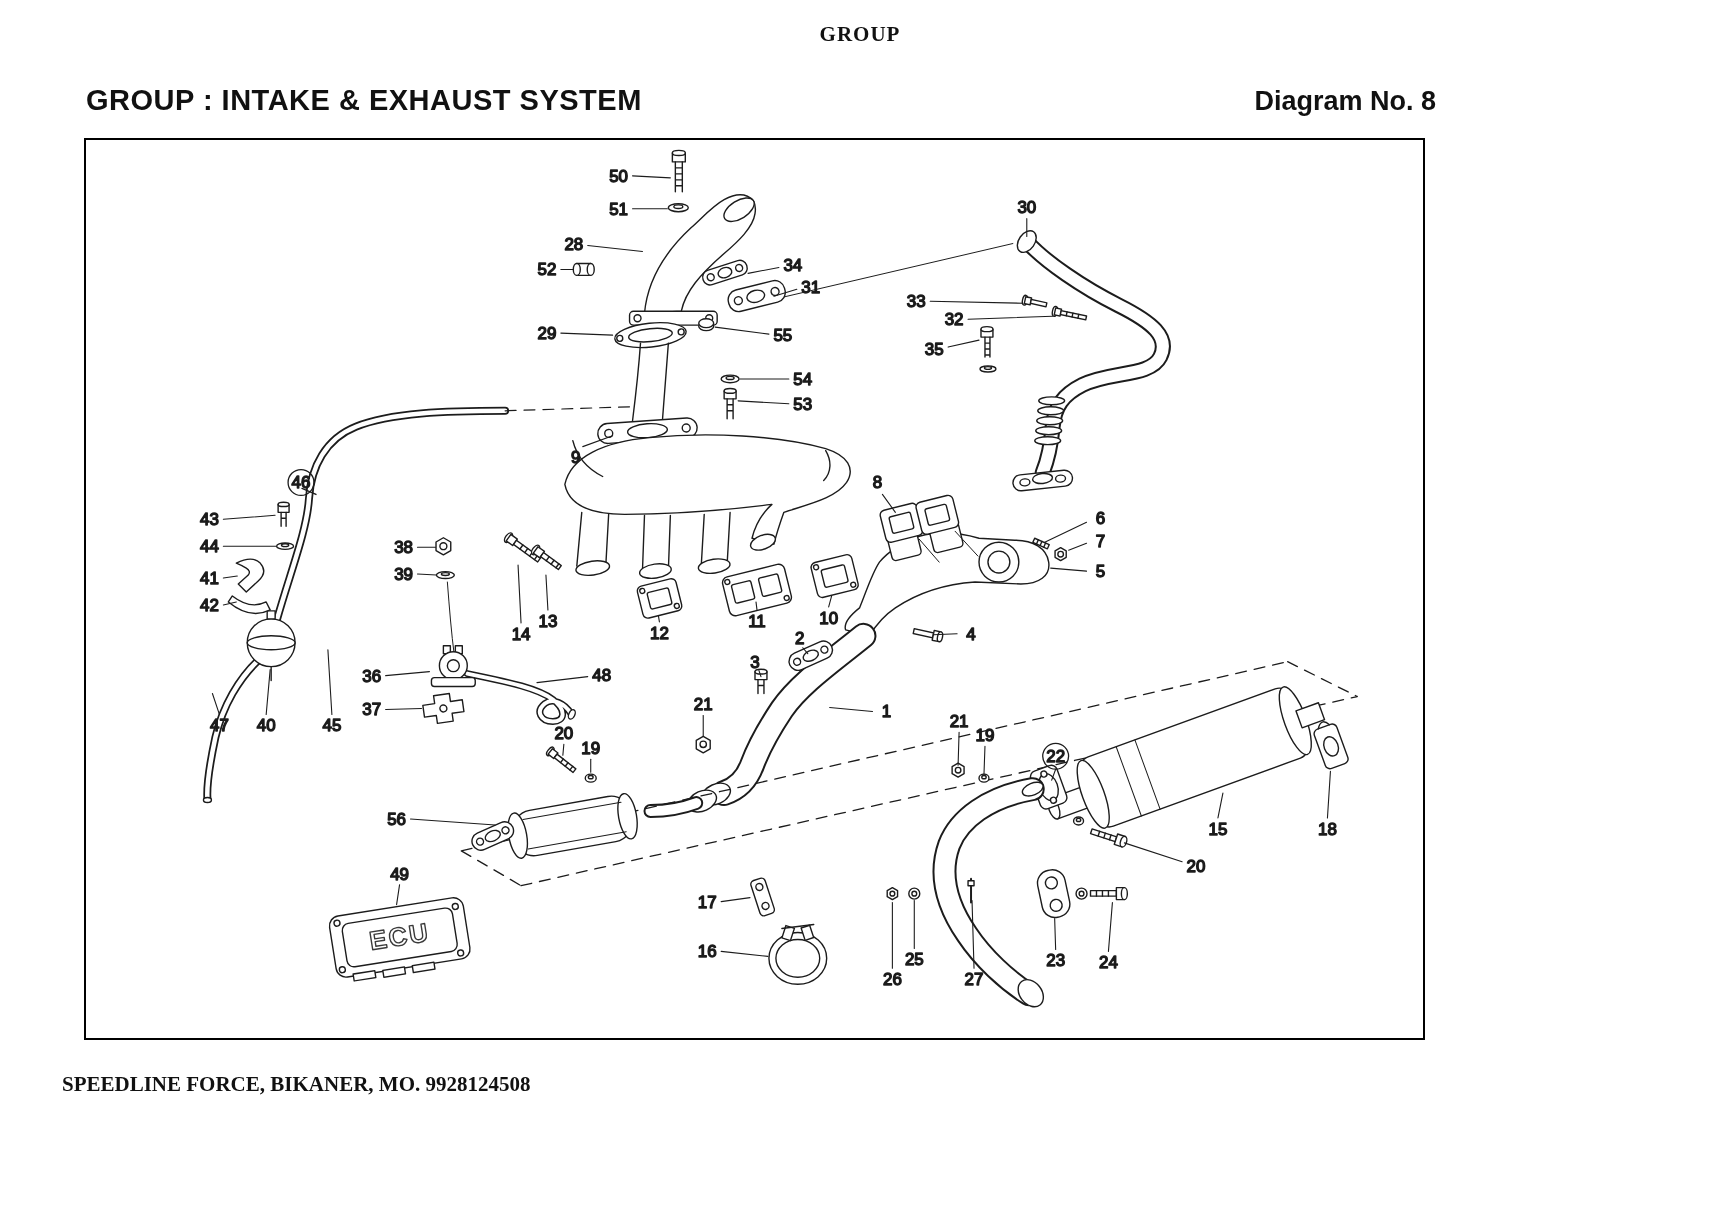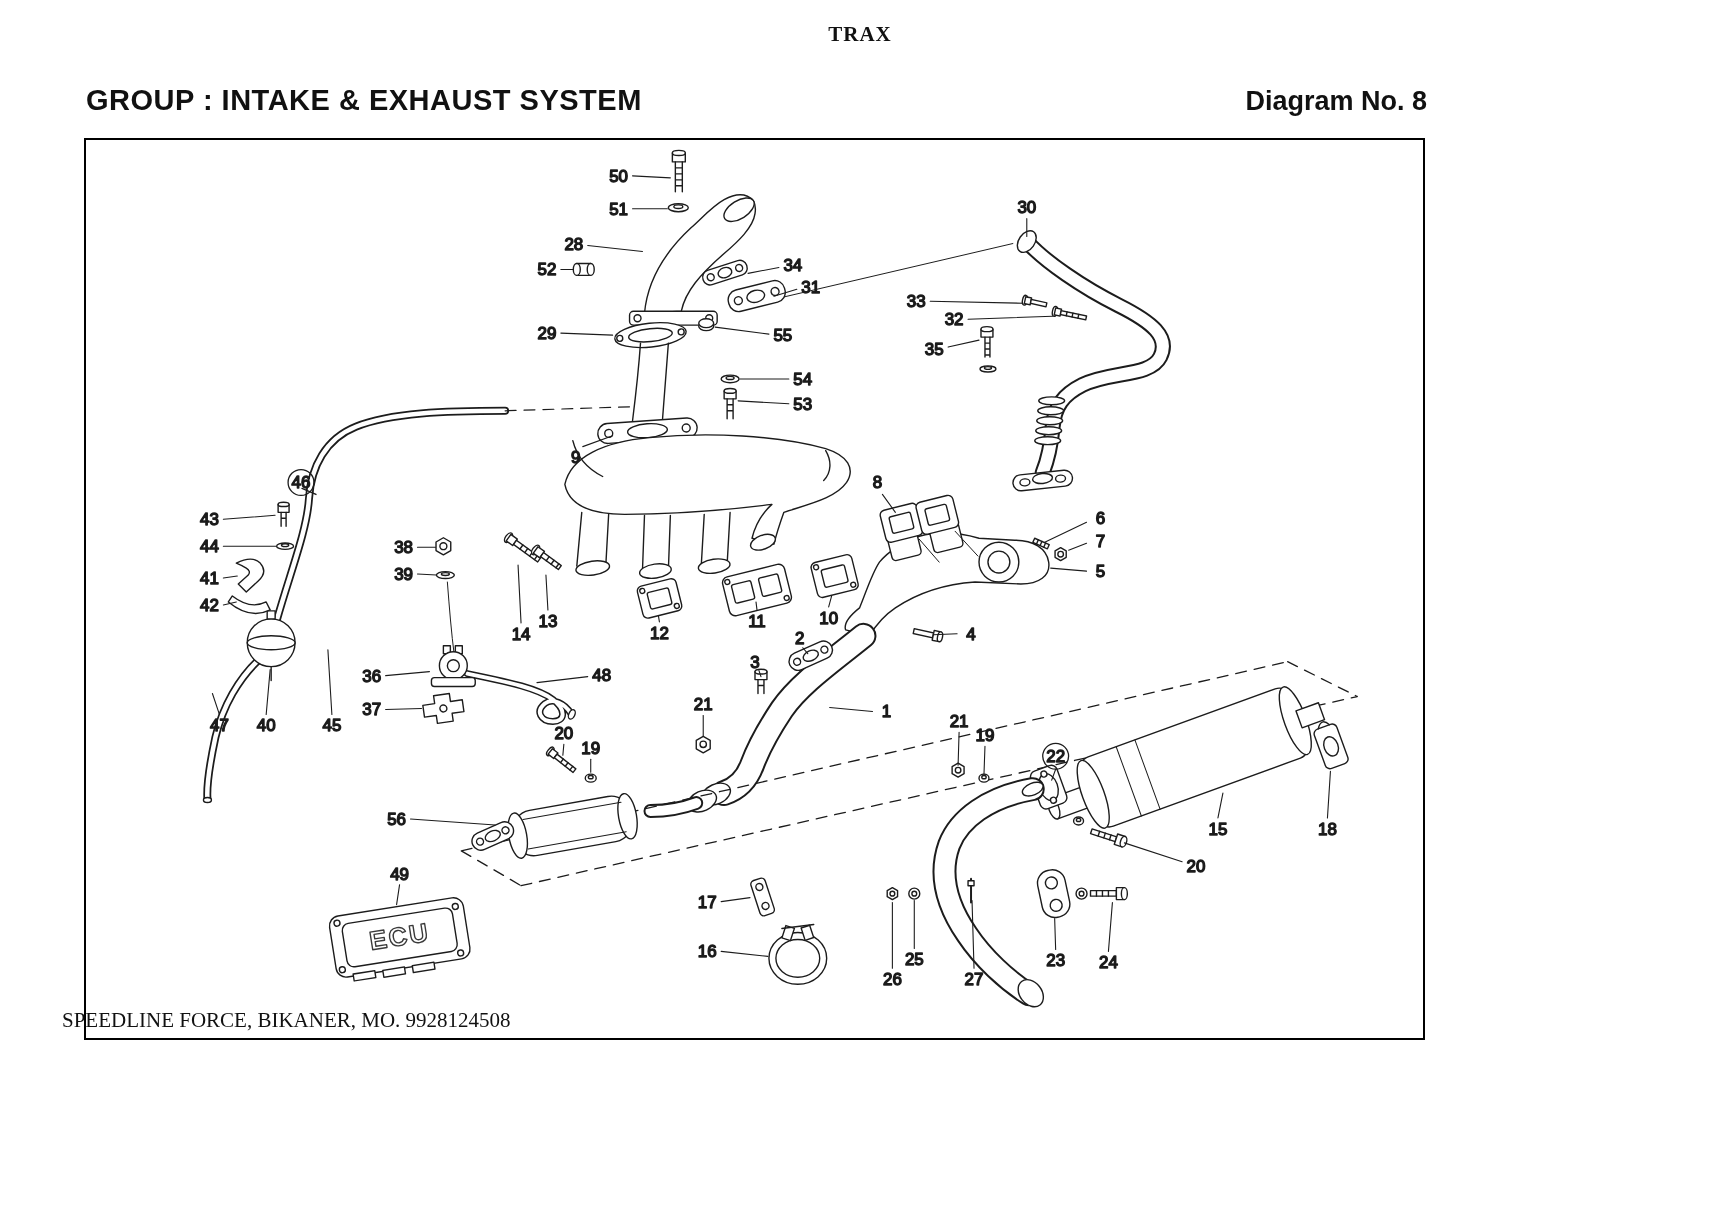--- a/index.html
+++ b/index.html
@@ -1,33 +1,33 @@
 <!DOCTYPE html>
 <html><head>
 <meta charset="utf-8">
 <style>
   *{margin:0;padding:0;box-sizing:border-box}
   html,body{background:#fff}
   body{width:1720px;height:1227px;position:relative;font-family:"Liberation Sans",sans-serif;color:#111}
   .brand{position:absolute;top:22px;left:0;width:100%;text-align:center;
          font-family:"Liberation Serif",serif;font-weight:bold;font-size:21px;letter-spacing:1px}
   .group-title{position:absolute;left:86px;top:84px;font-size:29px;font-weight:bold;letter-spacing:.5px}
-  .diagram-no{position:absolute;top:86px;right:293px;font-size:27px;font-weight:bold}
+  .diagram-no{position:absolute;top:86px;right:284px;font-size:27px;font-weight:bold}
   .frame{position:absolute;left:84px;top:138px;width:1341px;height:902px;border:2px solid #000;background:#fff}
   .frame svg{display:block;width:100%;height:100%}
-  .footer{position:absolute;left:62px;top:1008px;font-family:"Liberation Serif",serif;font-weight:normal;font-size:21px}
+  .footer{position:absolute;left:62px;top:1072px;font-family:"Liberation Serif",serif;font-weight:bold;font-size:21px}
   .callout-num{font-family:"Liberation Sans",sans-serif;font-size:17px;fill:#111;text-anchor:middle}
   .leader{stroke:#1c1c1c;stroke-width:1.1;fill:none}
   .callout-circle{fill:none;stroke:#1c1c1c;stroke-width:1.3}
   .dash{stroke-dasharray:11 8}
 </style>
 </head>
 <body>
 
-<div class="brand">TRAX</div>
+<div class="brand">GROUP</div>
 <div class="group-title">GROUP : INTAKE &amp; EXHAUST SYSTEM</div>
 <div class="diagram-no">Diagram No. 8</div>
 
 <div class="frame">
 <svg viewBox="0 0 1341 902" xmlns="http://www.w3.org/2000/svg">
   <g stroke="#1c1c1c" fill="none" stroke-width="1.4" stroke-linecap="round" stroke-linejoin="round">
 
     <path d="M690,160 L930,104" stroke-width="1"></path>
 
     <g>

